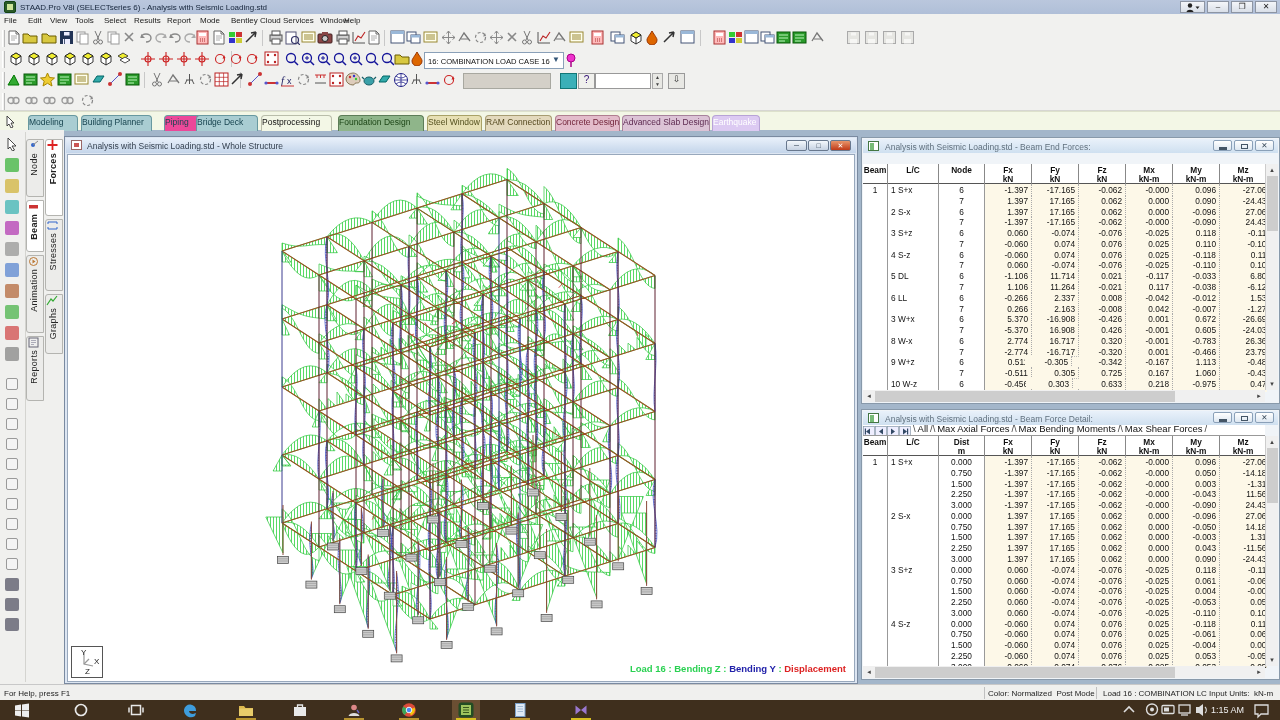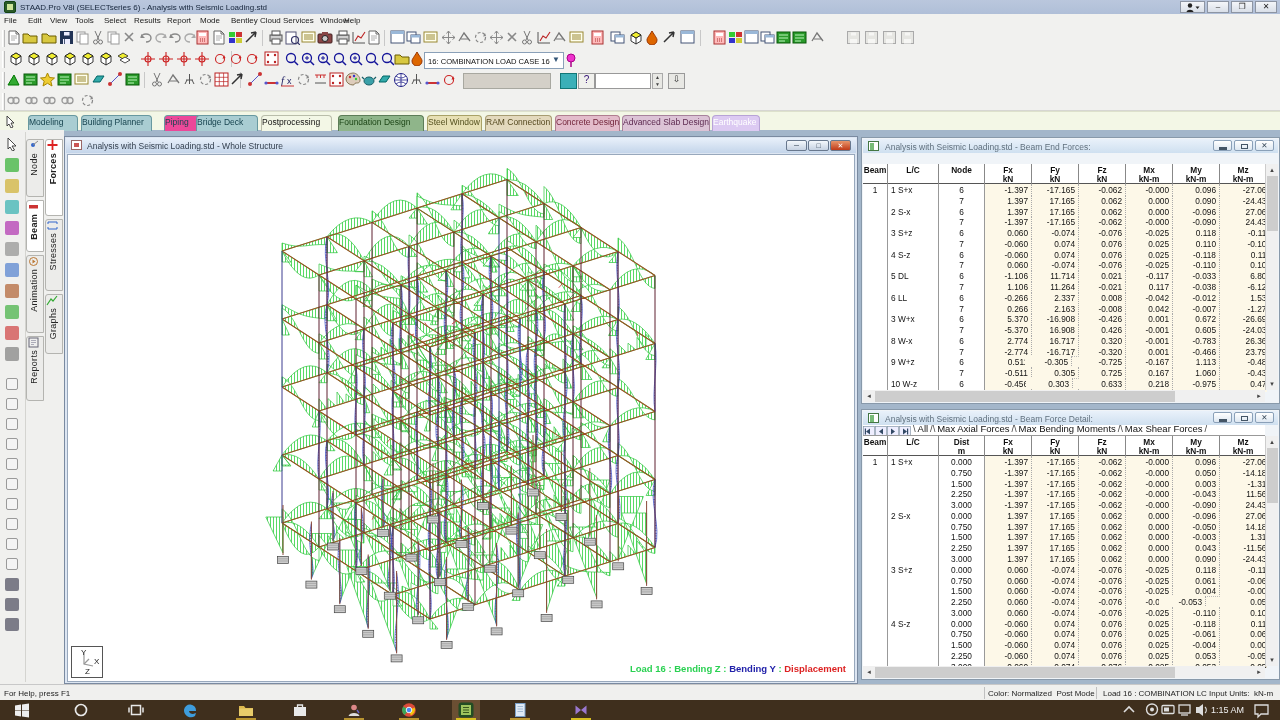--- a/index.html
+++ b/index.html
@@ -941,21 +941,21 @@
         <div class="td num" style="left:263px;width:47px">0.001</div>
         <div class="td num" style="left:310px;width:47px">-0.466</div>
         <div class="td num" style="left:357px;width:55px">23.791</div>
       </div>
       <div class="trow" style="top:172.48px;height:11.78px">
         <div class="td lab c0" style="left:0px;width:25px"></div>
         <div class="td lab c1" style="left:25px;width:51px">9 W+z</div>
         <div class="td lab c2" style="left:76px;width:46px">6</div>
         <div class="td num" style="left:122px;width:47px">0.511</div>
         <div class="td num" style="left:162px;width:47px">-0.305</div>
-        <div class="td num" style="left:216px;width:47px">-0.725</div>
+        <div class="td num" style="left:216px;width:47px">-0.342</div>
         <div class="td num" style="left:263px;width:47px">-0.167</div>
         <div class="td num" style="left:310px;width:47px">1.113</div>
         <div class="td num" style="left:357px;width:55px">-0.482</div>
       </div>
       <div class="trow" style="top:183.26px;height:11.78px">
         <div class="td lab c0" style="left:0px;width:25px"></div>
         <div class="td lab c1" style="left:25px;width:51px"></div>
         <div class="td lab c2" style="left:76px;width:46px">7</div>
         <div class="td num" style="left:122px;width:47px">-0.511</div>
         <div class="td num" style="left:169px;width:47px">0.305</div>
@@ -1174,21 +1174,21 @@
         <div class="td num" style="left:357px;width:55px">-0.006</div>
       </div>
       <div class="trow" style="top:140.14px;height:11.78px">
         <div class="td lab c0" style="left:0px;width:25px"></div>
         <div class="td lab c1" style="left:25px;width:51px"></div>
         <div class="td lab c2" style="left:76px;width:46px">2.250</div>
         <div class="td num" style="left:122px;width:47px">0.060</div>
         <div class="td num" style="left:169px;width:47px">-0.074</div>
         <div class="td num" style="left:216px;width:47px">-0.076</div>
         <div class="td num" style="left:263px;width:47px">-0.025</div>
-        <div class="td num" style="left:296px;width:47px">-0.053</div>
+        <div class="td num" style="left:310px;width:47px">-0.053</div>
         <div class="td num" style="left:357px;width:55px">0.050</div>
       </div>
       <div class="trow" style="top:150.92px;height:11.78px">
         <div class="td lab c0" style="left:0px;width:25px"></div>
         <div class="td lab c1" style="left:25px;width:51px"></div>
         <div class="td lab c2" style="left:76px;width:46px">3.000</div>
         <div class="td num" style="left:122px;width:47px">0.060</div>
         <div class="td num" style="left:169px;width:47px">-0.074</div>
         <div class="td num" style="left:216px;width:47px">-0.076</div>
         <div class="td num" style="left:263px;width:47px">-0.025</div>

